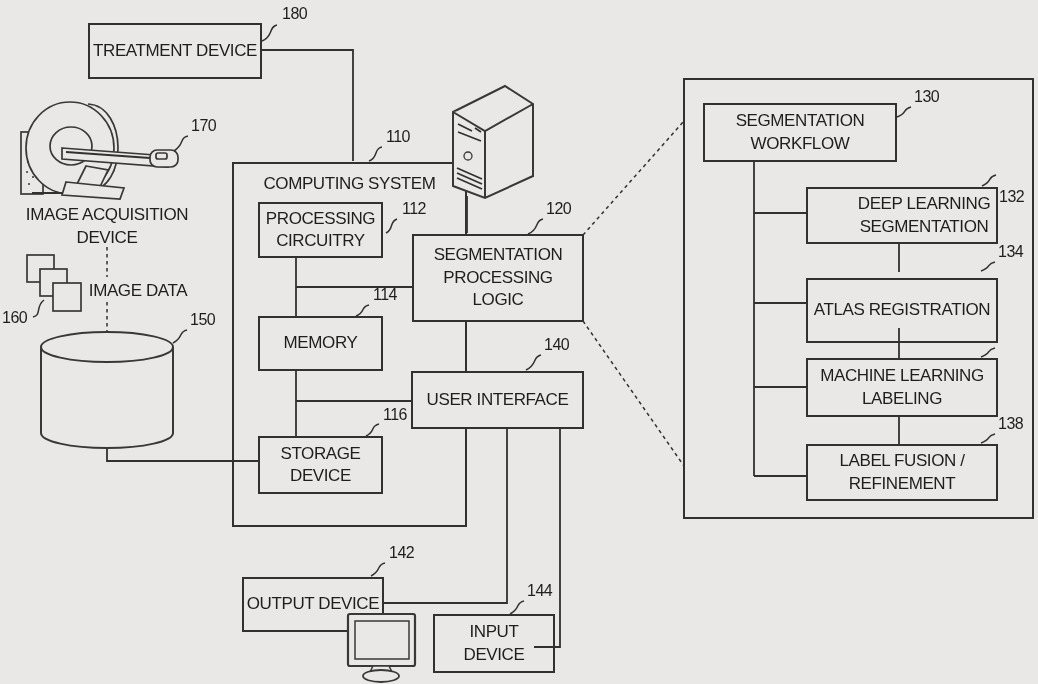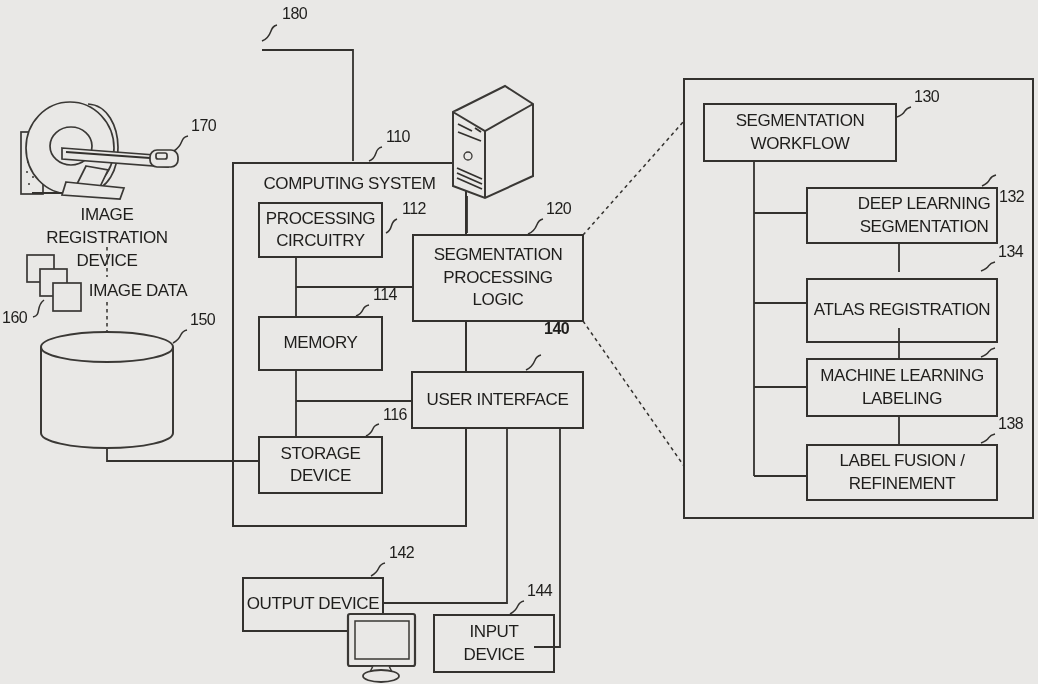--- a/index.html
+++ b/index.html
@@ -52,21 +52,21 @@
   .b-ml{left:806px;top:358px;width:192px;height:59px;}
   .b-lf{left:806px;top:444px;width:192px;height:57px;}
   
   .l-iad{left:18px;top:204px;width:178px;}
   .l-idata{left:64px;top:280px;width:148px;}
   .l-cyl{left:44px;top:372px;width:126px;}
   
   .r180{left:282px;top:5px;}   .r110{left:386px;top:128px;}
   .r112{left:402px;top:200px;} .r114{left:373px;top:286px;}
   .r116{left:383px;top:406px;} .r120{left:546px;top:200px;}
-  .r140{left:544px;top:320px;font-weight:bold;} .r142{left:389px;top:544px;}
+  .r140{left:544px;top:336px;} .r142{left:389px;top:544px;}
   .r144{left:527px;top:582px;} .r130{left:914px;top:88px;}
   .r132{left:999px;top:156px;margin-top:32px;} .r134{left:998px;top:243px;}
   .r136{left:1046px;top:329px;} .r138{left:998px;top:415px;}
   .r150{left:190px;top:311px;} .r160{left:2px;top:309px;text-align:center;}
   .r170{left:191px;top:117px;}
   svg.overlay{position:absolute;left:0;top:0;z-index:5;pointer-events:none;}
   .ln{stroke:#33312e;stroke-width:1.8;fill:none;}
   .dash{stroke:#33312e;stroke-width:1.5;fill:none;stroke-dasharray:3.5 3.5;}
   .sq{stroke:#33312e;stroke-width:1.5;fill:none;}
   .icon{stroke:#3a3835;fill:#e9e8e6;}
@@ -74,20 +74,21 @@
 </head>
 <body>
 
 <div id="fig">
 
   <div class="box container sys">
     <div class="syslabel">COMPUTING SYSTEM</div>
   </div>
   <div class="box container panel"></div>
 
+  <div class="box b-treatment">TREATMENT DEVICE</div>
   <div class="box b-pc">PROCESSING
 CIRCUITRY</div>
   <div class="box b-mem">MEMORY</div>
   <div class="box b-sto">STORAGE
 DEVICE</div>
   <div class="box b-spl">SEGMENTATION
 PROCESSING
 LOGIC</div>
   <div class="box b-ui">USER INTERFACE</div>
   <div class="box b-out">OUTPUT DEVICE</div>
@@ -96,21 +97,21 @@
   <div class="box b-wf">SEGMENTATION
 WORKFLOW</div>
   <div class="box b-dl">DEEP LEARNING
 SEGMENTATION</div>
   <div class="box b-ar">ATLAS REGISTRATION</div>
   <div class="box b-ml">MACHINE LEARNING
 LABELING</div>
   <div class="box b-lf">LABEL FUSION /
 REFINEMENT</div>
 
-  <div class="lbl l-iad">IMAGE REGISTRATION
+  <div class="lbl l-iad">IMAGE ACQUISITION
 DEVICE</div>
   <div class="lbl l-idata">IMAGE DATA</div>
   <div class="lbl l-cyl">IMAGE DATA
 SOURCE(S)</div>
 
   <div class="ref r180">180</div>
   <div class="ref r110">110</div>
   <div class="ref r112">112</div>
   <div class="ref r114">114</div>
   <div class="ref r116">116</div>

